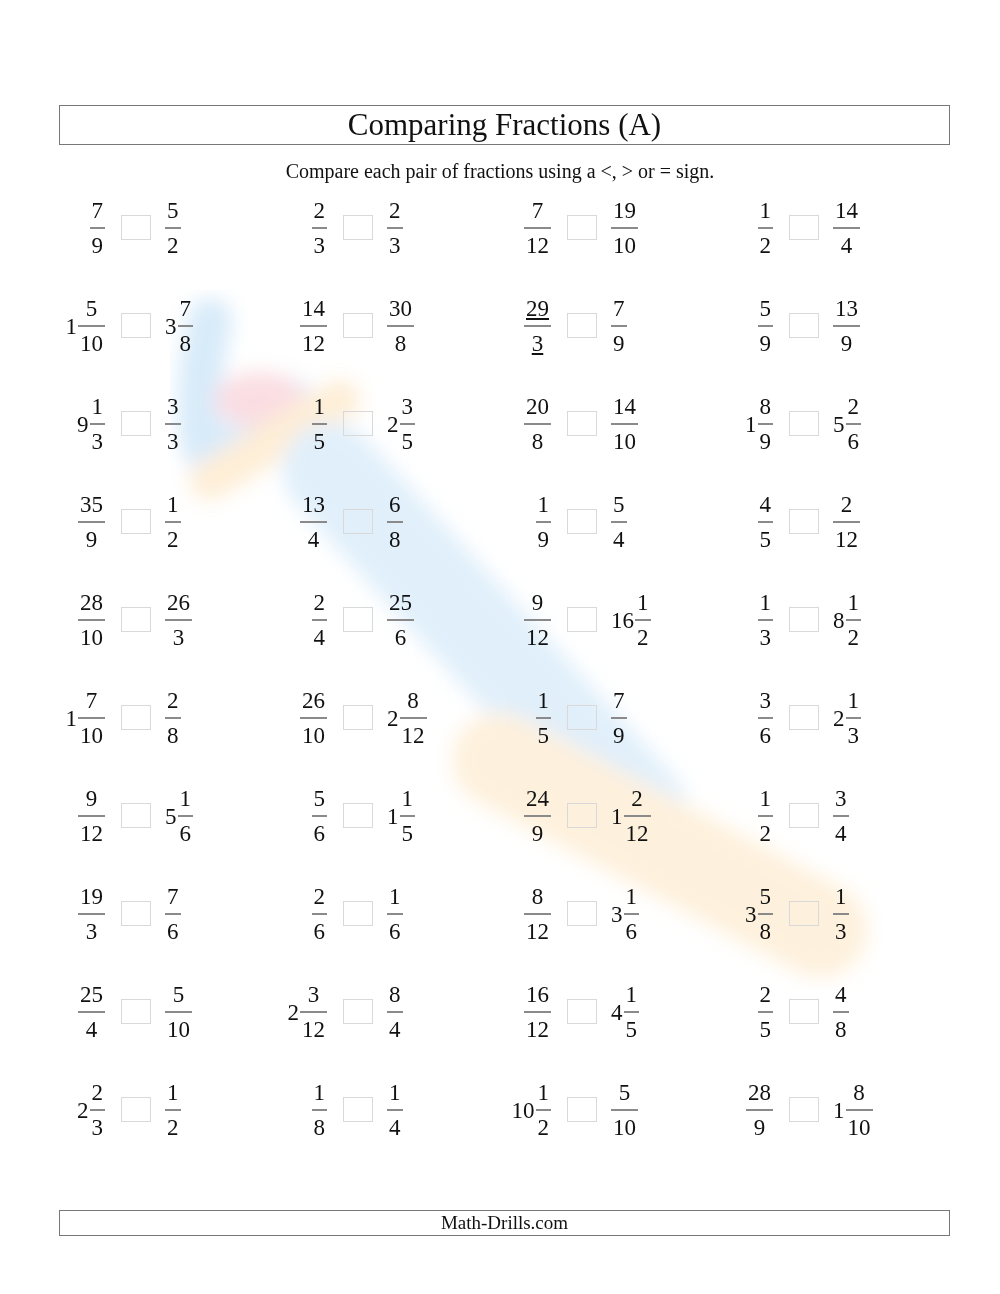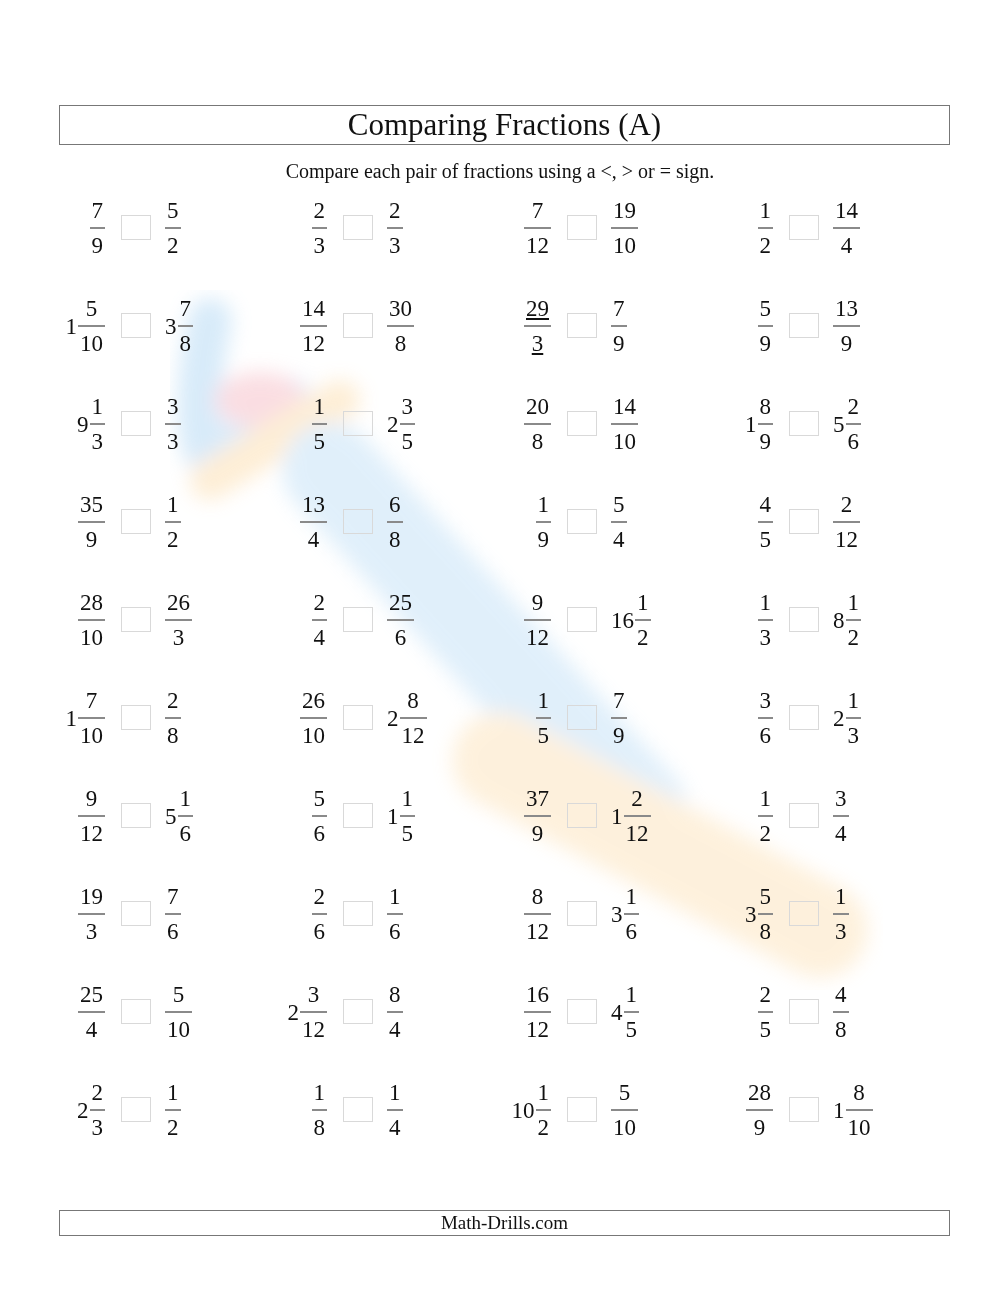--- a/index.html
+++ b/index.html
@@ -499,21 +499,21 @@
         <span class="frac">
           <span class="num">1</span>
           <span class="bar"></span>
           <span class="den">5</span>
         </span>
       </div>
     </div>
     <div class="problem" style="top: 776px; left: 0px; width: 1000px;">
       <div class="operand" style="right: 449px; justify-content: flex-end;">
         <span class="frac">
-          <span class="num">37</span>
+          <span class="num">24</span>
           <span class="bar"></span>
           <span class="den">9</span>
         </span>
       </div>
       <div class="answer-box" style="left: 567px;"></div>
       <div class="operand" style="left: 611px;">
         <span class="whole">1</span>
         <span class="frac">
           <span class="num">2</span>
           <span class="bar"></span>

